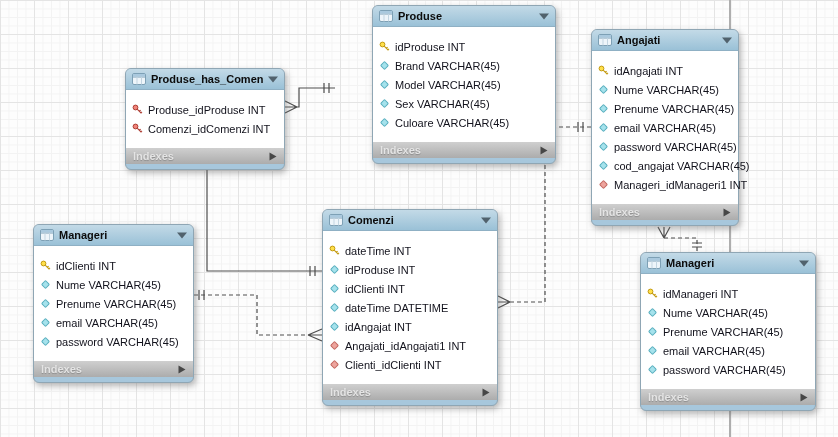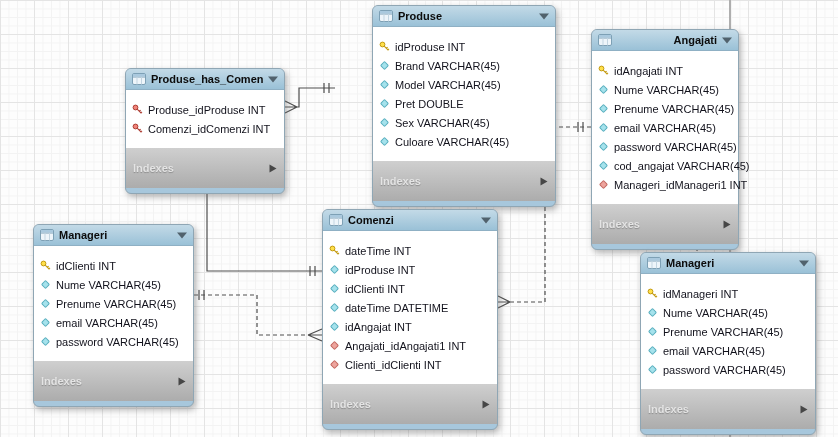--- a/index.html
+++ b/index.html
@@ -45,21 +45,21 @@
   }
   .collapse{display:flex;align-items:center;cursor:pointer;}
   .tbody{background:#ffffff;padding:10px 0;}
   .trow{
     height:19px;display:flex;align-items:center;gap:5px;padding:0 6px;
     font-size:11px;color:#12121c;white-space:nowrap;
   }
   .cicon{display:flex;align-items:center;width:11px;}
   .tfoot{
     height:16px;display:flex;align-items:center;justify-content:space-between;
-    padding:12px 7px;
+    padding:0 7px;
     background:linear-gradient(#cfcfcf,#acacac);
     font-size:11px;font-weight:bold;color:#e4e4e4;
     text-shadow:0 1px 1px #8c8c8c;
   }
 </style>
 </head>
 <body>
 
 <div class="canvas">
   <div class="page-line"></div>
@@ -140,28 +140,20 @@
               </svg>
             </span>
             <span>Model VARCHAR(45)</span>
           </div>
           <div class="trow">
             <span class="cicon">
               <svg width="11" height="11" viewBox="0 0 11 11">
                 <rect x="2.7" y="2.7" width="5.6" height="5.6" rx="1" transform="rotate(45 5.5 5.5)" fill="#a5e2ec" stroke="#58aebe" stroke-width="1"></rect>
               </svg>
             </span>
-            <span>Pret DOUBLE</span>
-          </div>
-          <div class="trow">
-            <span class="cicon">
-              <svg width="11" height="11" viewBox="0 0 11 11">
-                <rect x="2.7" y="2.7" width="5.6" height="5.6" rx="1" transform="rotate(45 5.5 5.5)" fill="#a5e2ec" stroke="#58aebe" stroke-width="1"></rect>
-              </svg>
-            </span>
             <span>Sex VARCHAR(45)</span>
           </div>
           <div class="trow">
             <span class="cicon">
               <svg width="11" height="11" viewBox="0 0 11 11">
                 <rect x="2.7" y="2.7" width="5.6" height="5.6" rx="1" transform="rotate(45 5.5 5.5)" fill="#a5e2ec" stroke="#58aebe" stroke-width="1"></rect>
               </svg>
             </span>
             <span>Culoare VARCHAR(45)</span>
           </div>
@@ -214,21 +206,21 @@
         </div>
         <div class="tfoot">
           <span>Indexes</span>
           <span style="display:flex;align-items:center;">
             <svg width="8" height="9" viewBox="0 0 8 9">
               <polygon points="0.5,0.5 7.5,4.5 0.5,8.5" fill="#474747"></polygon>
             </svg>
           </span>
         </div>
       </div>
-      <div class="table" style="left: 591px; top: 29px; width: 146px; text-align: right;">
+      <div class="table" style="left: 591px; top: 29px; width: 146px;">
         <div class="thead">
           <span class="ticon">
             <svg width="14" height="12" viewBox="0 0 14 12">
               <rect x="0.5" y="0.5" width="13" height="11" rx="1.5" fill="#eef5fa" stroke="#7da0b5"></rect>
               <path d="M0.5,4 h13" stroke="#7da0b5"></path>
               <rect x="1" y="1" width="12" height="2.6" fill="#aac9de"></rect>
               <path d="M5,4 v7.5 M9.5,4 v7.5" stroke="#c3d5e1"></path>
             </svg>
           </span>
           <span class="ttitle">Angajati</span>

